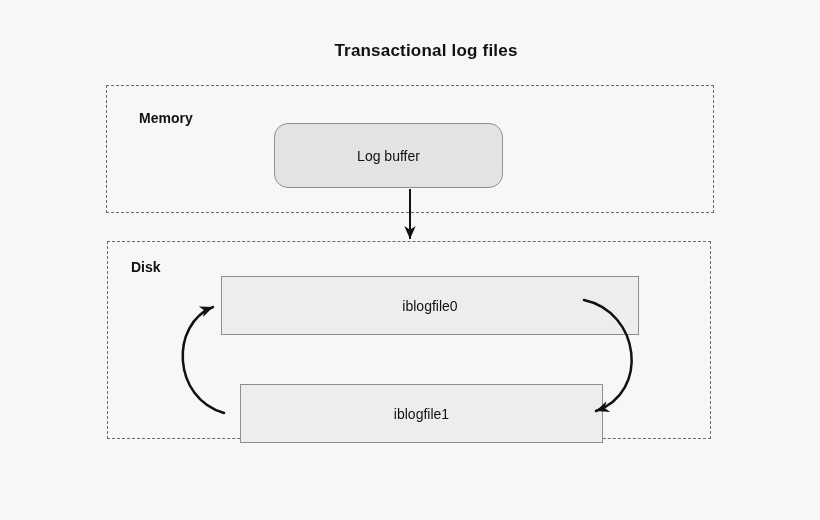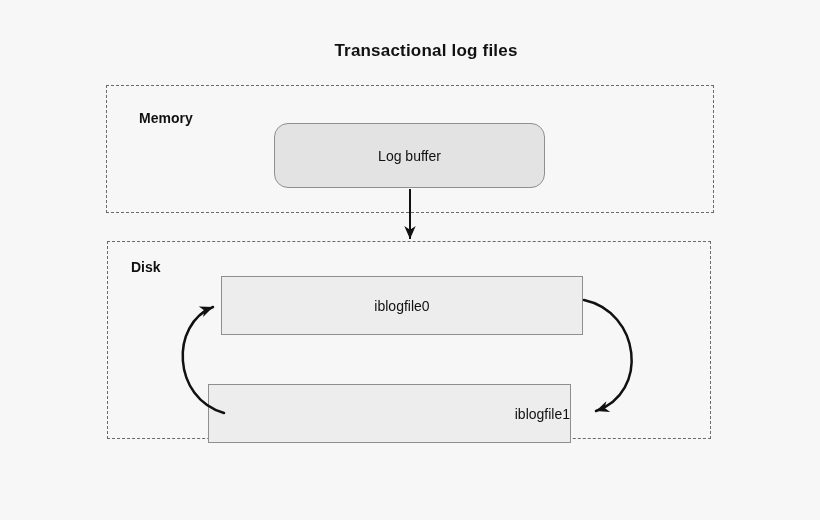--- a/index.html
+++ b/index.html
@@ -58,42 +58,41 @@
     box-sizing: border-box;
     display: flex;
     align-items: center;
     justify-content: center;
     font-size: 14px;
     color: #111;
   }
   .node-logbuffer {
     left: 274px;
     top: 123px;
-    width: 271px;
+    width: 229px;
     height: 65px;
     background: var(--rounded-node-fill, #e3e3e3);
     border: 1px solid var(--node-border, #8f8f8f);
     border-radius: 14px;
   }
   .node-file0 {
     left: 221px;
     top: 276px;
-    width: 362px;
+    width: 418px;
     height: 59px;
     background: var(--node-fill, #ededed);
     border: 1px solid var(--node-border, #8f8f8f);
   }
   .node-file1 {
-    left: 208px;
+    left: 240px;
     top: 384px;
     width: 363px;
     height: 59px;
     background: var(--node-fill, #ededed);
     border: 1px solid var(--node-border, #8f8f8f);
-    justify-content: flex-end;
   }
   .arrow-layer {
     position: absolute;
     left: 0;
     top: 0;
     width: 820px;
     height: 520px;
     pointer-events: none;
   }
 </style>

